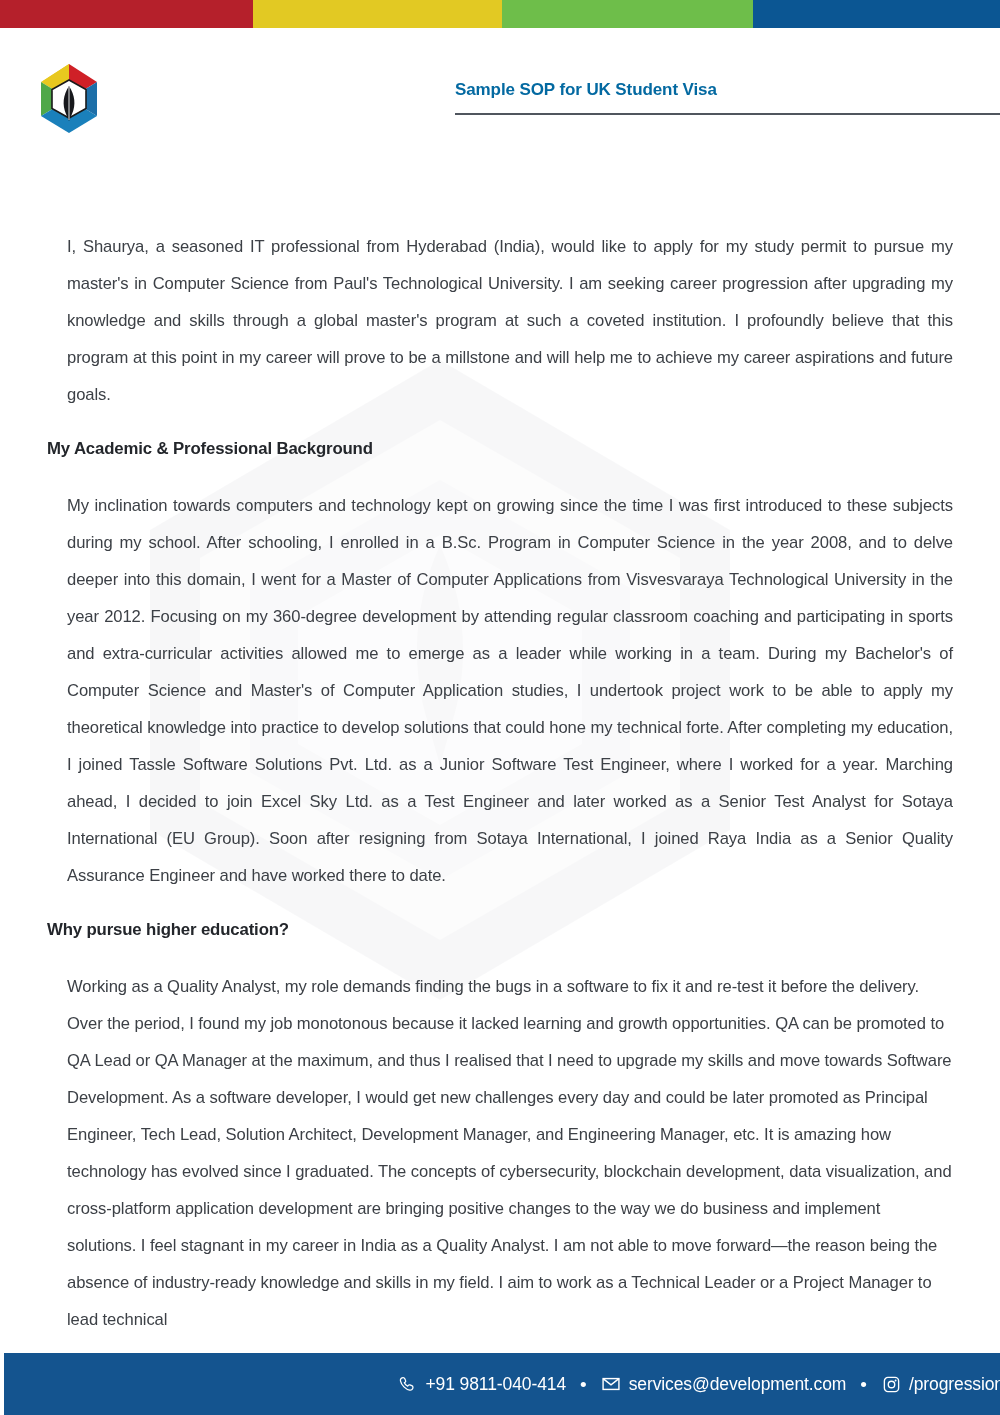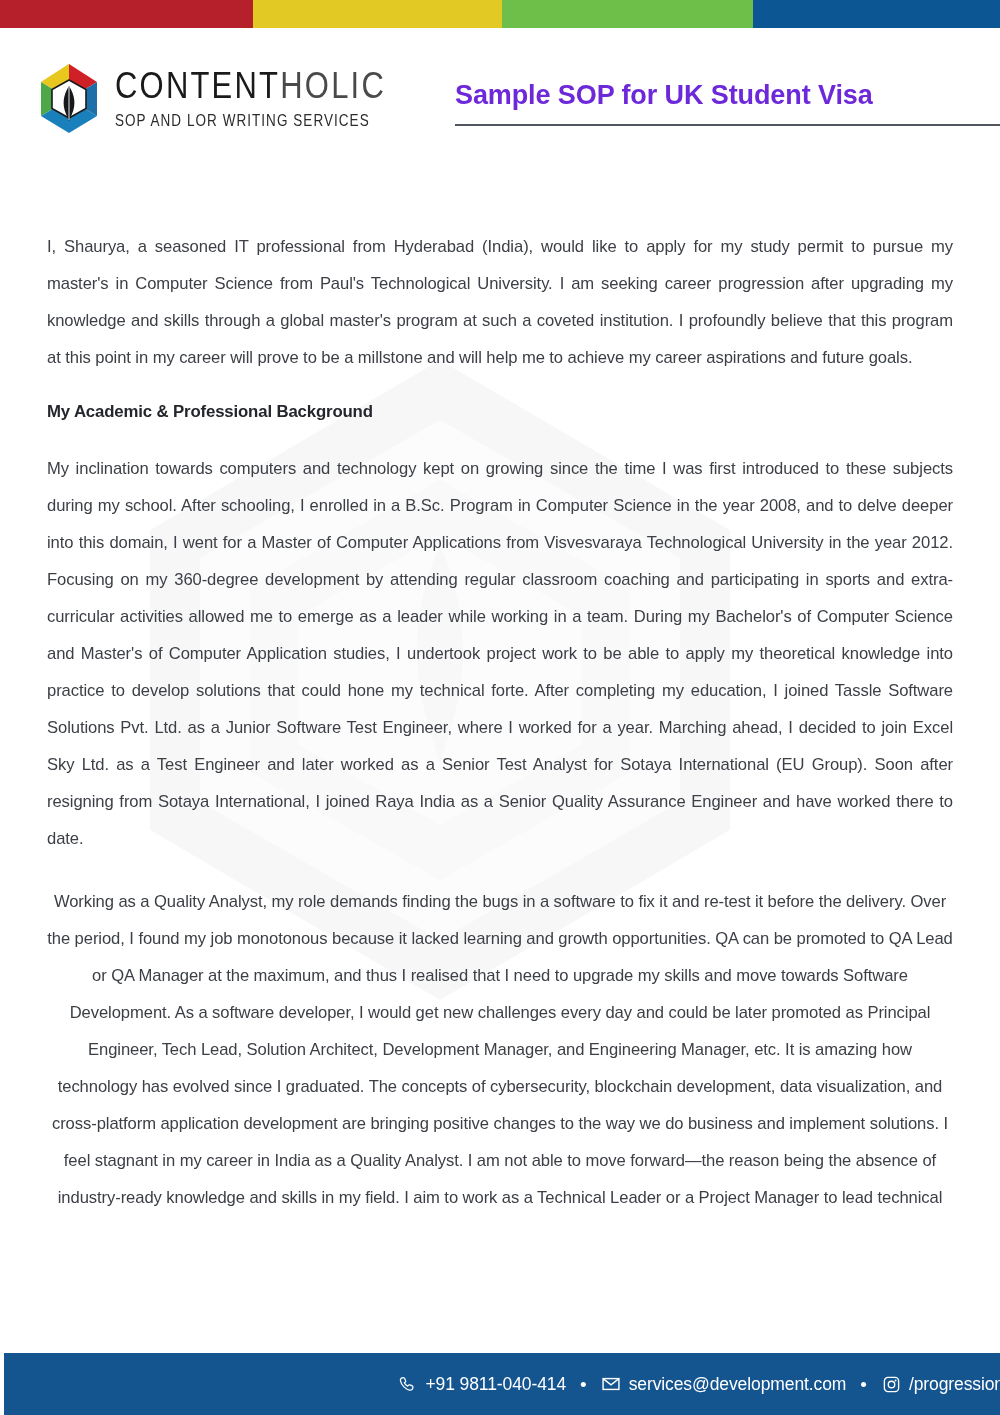--- a/index.html
+++ b/index.html
@@ -87,23 +87,23 @@
   }
 
   .doc-title-wrap {
     position: absolute;
     left: 455px;
     top: 28px;
     width: 545px;
   }
   .doc-title {
     font-family: "Liberation Sans", sans-serif;
-    font-size: 27px;
+    font-size: 17px;
     font-weight: bold;
-    color: #6d28d9;
+    color: #0369a1;
     letter-spacing: -0.1px;
     white-space: nowrap;
   }
   .doc-title-rule {
     margin-top: 13px;
     height: 2px;
     background: #50565e;
     width: 545px;
   }
 
@@ -117,22 +117,23 @@
 
   .para {
     font-family: "Liberation Sans", sans-serif;
     font-size: 16.6px;
     line-height: 37px;
     color: #3c4046;
     text-align: justify;
     text-justify: inter-word;
     margin-bottom: 26px;
     letter-spacing: -0.08px;
-  }
-  .para.last { text-align: center; }
+    margin-left: 20px;
+  }
+  .para.last { text-align: left; }
 
   h2.section {
     font-family: "Liberation Sans", sans-serif;
     font-size: 16.8px;
     font-weight: bold;
     color: #23262b;
     margin: 20px 0 28px 0;
     letter-spacing: -0.15px;
   }
 
@@ -210,36 +211,33 @@
           <polygon points="8,56 36,39 64,56 36,73" fill="#1a80bb"></polygon>
 
           <polygon points="64,22 64,56 36,39" fill="#1d6fa8"></polygon>
 
           <polygon points="36,20 53,29.5 53,48.5 36,58 19,48.5 19,29.5" fill="#ffffff" stroke="#1a1a1a" stroke-width="1.6"></polygon>
 
           <path d="M36 26 c6 9 7 19 3 28 l-3 7 l-3 -7 c-4 -9 -3 -19 3 -28 z" fill="#17181c"></path>
           <path d="M36 27 v33" stroke="#ffffff" stroke-width="0.9"></path>
         </svg>
       </span>
-      <span class="logo-words">
-        <span class="logo-name"><span>CONTENT</span><span class="thin">HOLIC</span></span>
-        <span class="logo-tag">SOP AND LOR WRITING SERVICES</span>
-      </span>
     </div>
 
     <div class="doc-title-wrap">
       <div class="doc-title">Sample SOP for UK Student Visa</div>
       <div class="doc-title-rule" style="background: rgb(80, 86, 94);"></div>
     </div>
   </div>
 
   <div class="content">
     <p class="para" style="color: rgb(60, 64, 70);">I, Shaurya, a seasoned IT professional from Hyderabad (India), would like to apply for my study permit to pursue my master's in Computer Science from Paul's Technological University. I am seeking career progression after upgrading my knowledge and skills through a global master's program at such a coveted institution. I profoundly believe that this program at this point in my career will prove to be a millstone and will help me to achieve my career aspirations and future goals.</p>
     <h2 class="section" style="color: rgb(35, 38, 43); margin-top: 21px;">My Academic &amp; Professional Background</h2>
     <p class="para" style="color: rgb(60, 64, 70);">My inclination towards computers and technology kept on growing since the time I was first introduced to these subjects during my school. After schooling, I enrolled in a B.Sc. Program in Computer Science in the year 2008, and to delve deeper into this domain, I went for a Master of Computer Applications from Visvesvaraya Technological University in the year 2012. Focusing on my 360-degree development by attending regular classroom coaching and participating in sports and extra-curricular activities allowed me to emerge as a leader while working in a team. During my Bachelor's of Computer Science and Master's of Computer Application studies, I undertook project work to be able to apply my theoretical knowledge into practice to develop solutions that could hone my technical forte. After completing my education, I joined Tassle Software Solutions Pvt. Ltd. as a Junior Software Test Engineer, where I worked for a year. Marching ahead, I decided to join Excel Sky Ltd. as a Test Engineer and later worked as a Senior Test Analyst for Sotaya International (EU Group). Soon after resigning from Sotaya International, I joined Raya India as a Senior Quality Assurance Engineer and have worked there to date.</p>
+    <h2 class="section" style="color: rgb(35, 38, 43);">Why pursue higher education?</h2>
     <p class="para last" style="color: rgb(60, 64, 70);">Working as a Quality Analyst, my role demands finding the bugs in a software to fix it and re-test it before the delivery. Over the period, I found my job monotonous because it lacked learning and growth opportunities. QA can be promoted to QA Lead or QA Manager at the maximum, and thus I realised that I need to upgrade my skills and move towards Software Development. As a software developer, I would get new challenges every day and could be later promoted as Principal Engineer, Tech Lead, Solution Architect, Development Manager, and Engineering Manager, etc. It is amazing how technology has evolved since I graduated. The concepts of cybersecurity, blockchain development, data visualization, and cross-platform application development are bringing positive changes to the way we do business and implement solutions. I feel stagnant in my career in India as a Quality Analyst. I am not able to move forward—the reason being the absence of industry-ready knowledge and skills in my field. I aim to work as a Technical Leader or a Project Manager to lead technical</p>
   </div>
 
   <div class="footer" style="background: rgb(20, 84, 143);">
     <div class="footer-inner">
 
       <span class="fitem">
         <span class="ficon">
           <svg viewBox="0 0 24 24" width="19" height="19" aria-hidden="true">
             <path d="M6.6 3.2 c1 0 1.6 .5 2 1.5 l1 2.4 c.3 .8 .1 1.5 -.6 2 l-1 .8 c.8 1.9 2.3 3.4 4.2 4.2 l.8 -1 c.5 -.7 1.2 -.9 2 -.6 l2.4 1 c1 .4 1.5 1 1.5 2 0 2.2 -1.9 3.9 -4.1 3.5 C9.6 18.2 4.4 13 3.1 7.3 2.7 5.1 4.4 3.2 6.6 3.2 z" fill="none" stroke="#ffffff" stroke-width="1.6" stroke-linejoin="round"></path>

